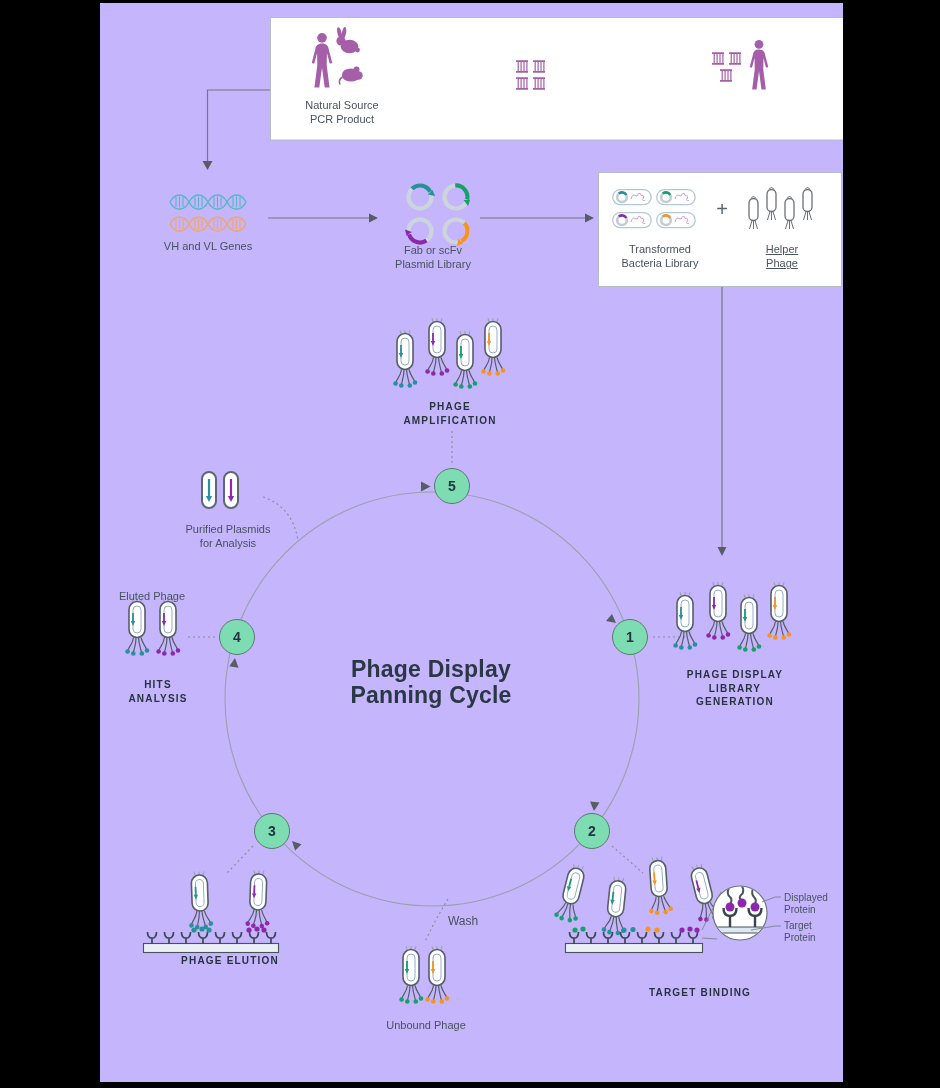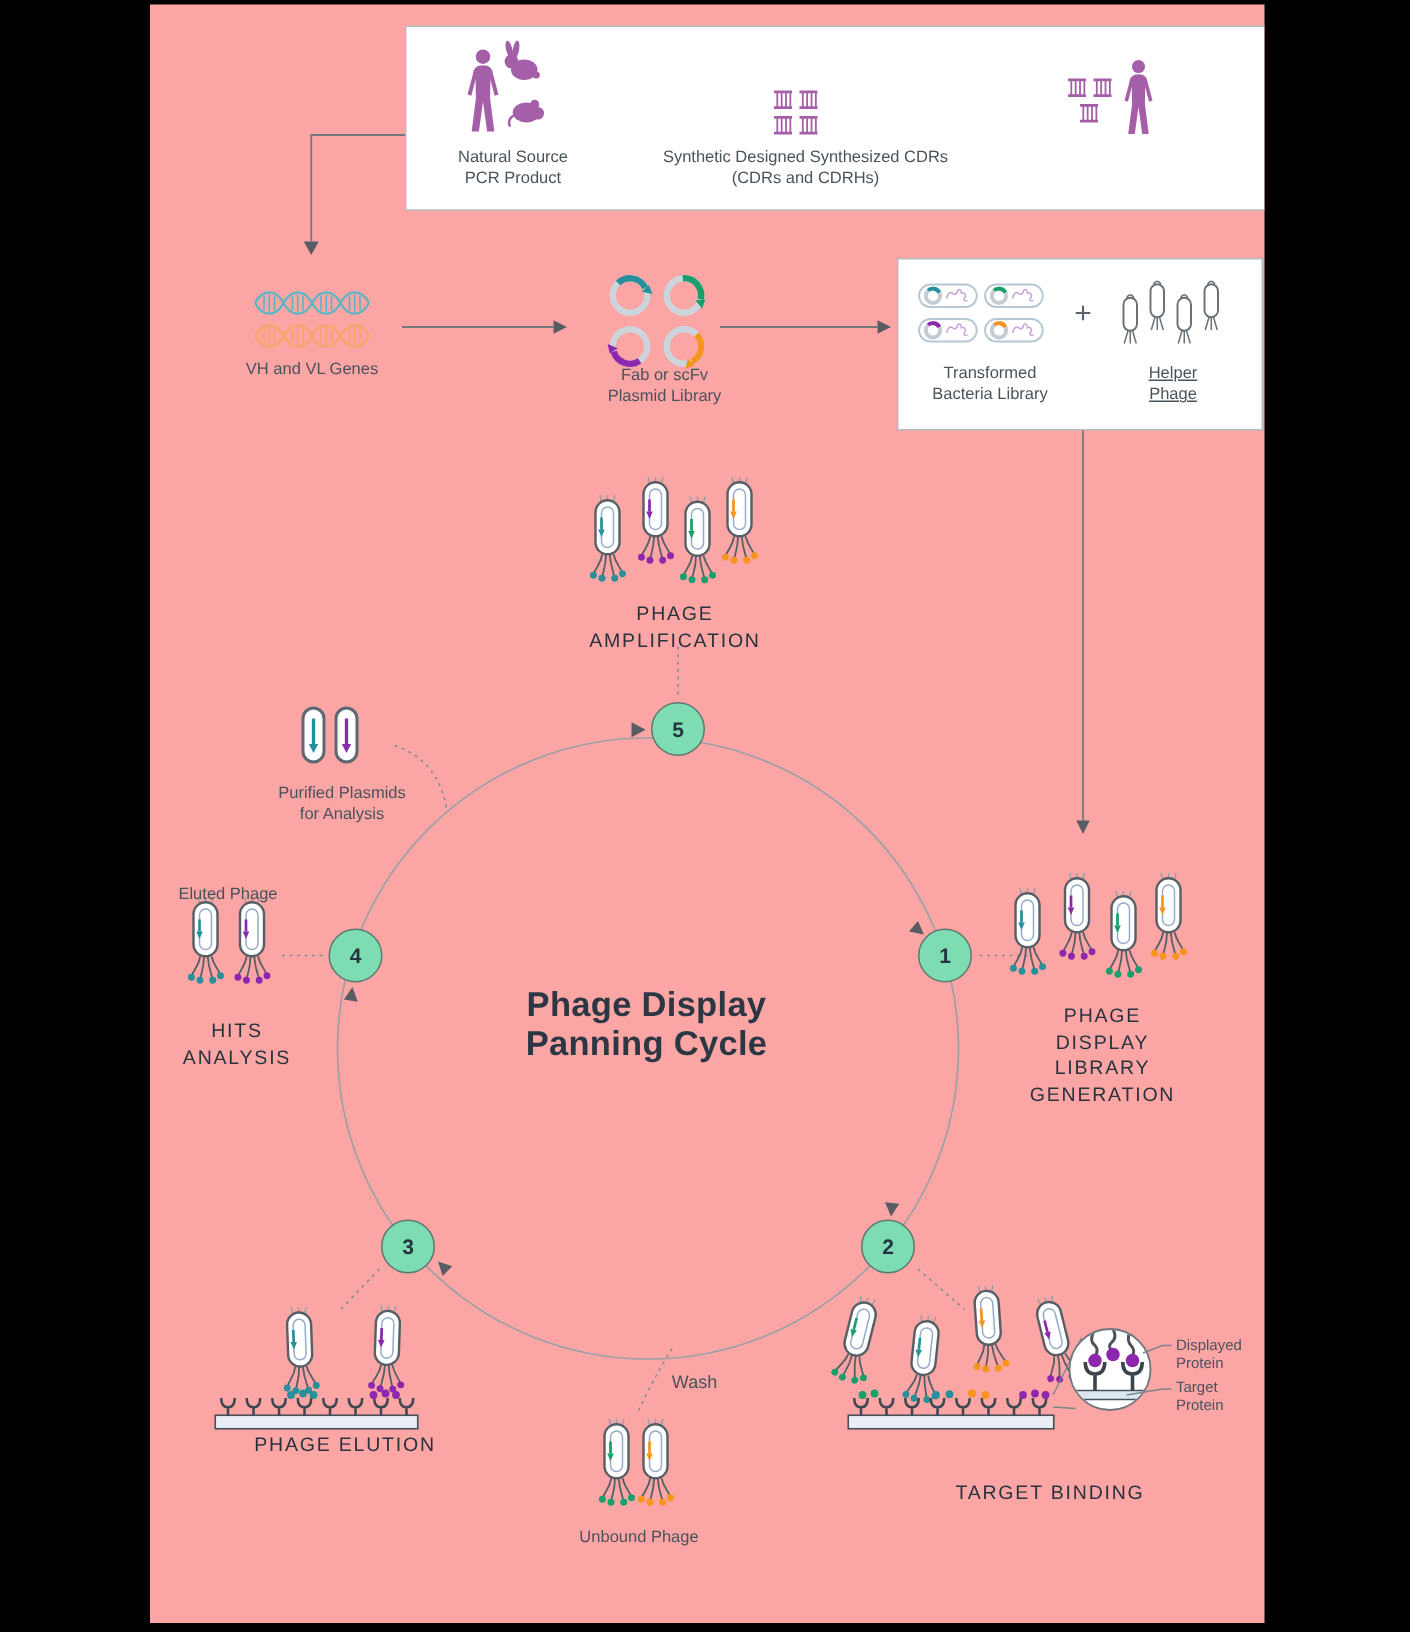--- a/index.html
+++ b/index.html
@@ -1,23 +1,23 @@
 <!DOCTYPE html>
 <html><head>
 <meta charset="utf-8">
 <style>
   html,body { margin:0; padding:0; background:#000; }
   .stage { position:relative; width:940px; height:1088px; background:#000; overflow:hidden;
            font-family:"Liberation Sans", sans-serif; }
   .canvas { position:absolute; left:100px; top:3px; width:743px; height:1079px;
-            background:#fca5a5; overflow:hidden; }
+            background:#c4b5fd; overflow:hidden; }
   .canvas > svg { position:absolute; left:0; top:0; }
   .lbl { position:absolute; font-size:11px; line-height:1.3; color:#49535c;
          text-align:center; white-space:pre-line; transform:translateX(-50%); }
-  .caps { font-weight:normal; font-size:13px; letter-spacing:1.2px; color:#27333d; line-height:1.35; }
+  .caps { font-weight:bold; font-size:10px; letter-spacing:1.2px; color:#27333d; line-height:1.35; }
   .tiny { font-size:10px; line-height:1.18; text-align:left; transform:none; }
   .title { font-size:23px; font-weight:bold; color:#2b3844; line-height:1.14; letter-spacing:0.2px; }
   .plus { font-size:20px; color:#5a646c; font-weight:normal; }
   .step-circle { position:absolute; width:36px; height:36px; border-radius:50%;
                  background:#7ddcb2; border:1.2px solid #5b7a6f; box-sizing:border-box;
                  display:flex; align-items:center; justify-content:center;
                  font-weight:bold; font-size:14px; color:#243440; }
 </style>
 </head>
 <body>
@@ -269,25 +269,23 @@
       </g>
 
       <g>
         <use href="#ovalplasmid" transform="translate(200,470)" style="color:#27909a"></use>
         <use href="#ovalplasmid" transform="translate(222,470)" style="color:#8d27ad"></use>
       </g>
     </svg>
 
     <div class="lbl" style="left:242px; top:95px;">Natural Source
 PCR Product</div>
-    <div class="lbl" style="left:437px; top:95px;">Synthetic Designed Synthesized CDRs
-(CDRs and CDRHs)</div>
 
     <div class="lbl" style="left:108px; top:236px;">VH and VL Genes</div>
-    <div class="lbl" style="left:343px; top:240px;">Fab or scFv
+    <div class="lbl" style="left:333px; top:240px;">Fab or scFv
 Plasmid Library</div>
     <div class="lbl" style="left:560px; top:239px;">Transformed
 Bacteria Library</div>
     <div class="lbl plus" style="left:622px; top:193px;">+</div>
     <div class="lbl" style="left:682px; top:239px;text-decoration:underline;">Helper Phage</div>
 
     <div class="lbl title" style="left:331px; top:653px;">Phage Display
 Panning Cycle</div>
 
     <div class="lbl caps" style="left:350px; top:397px;">PHAGE

